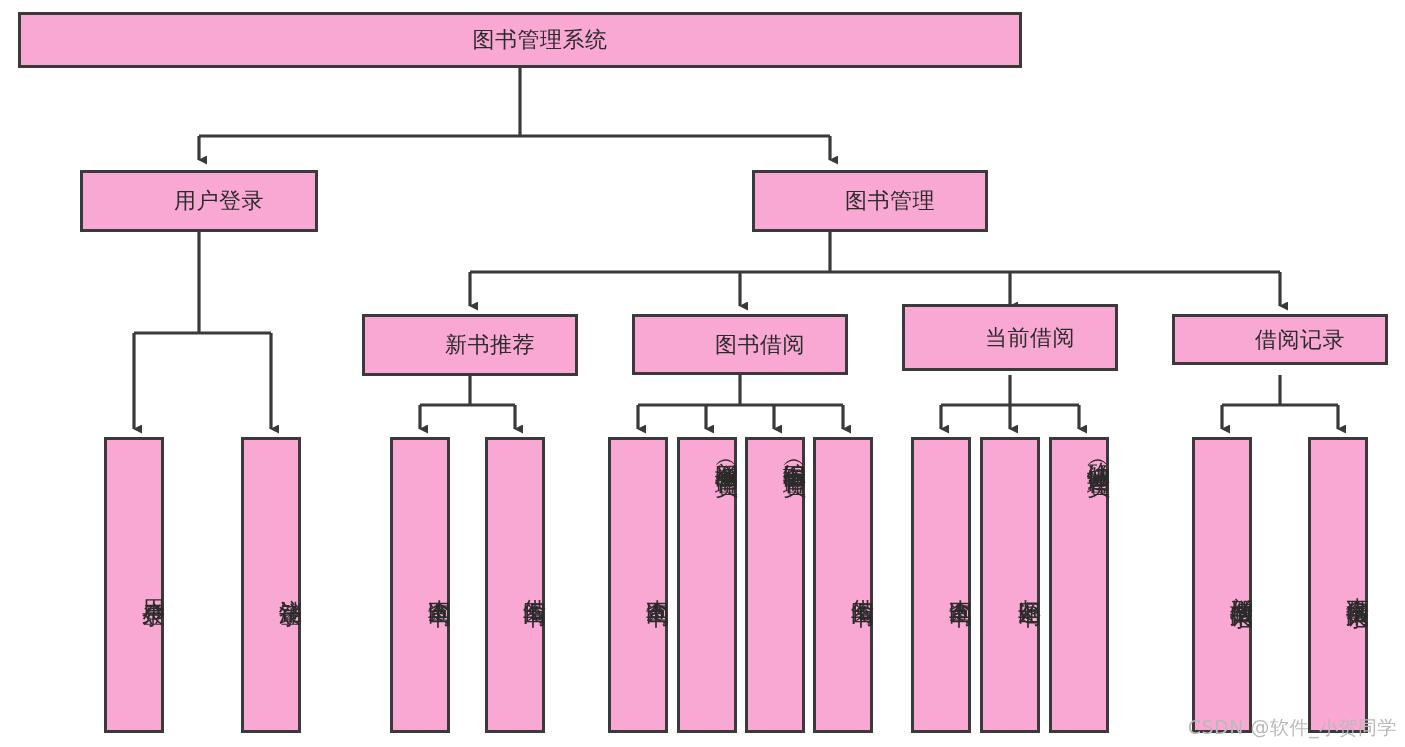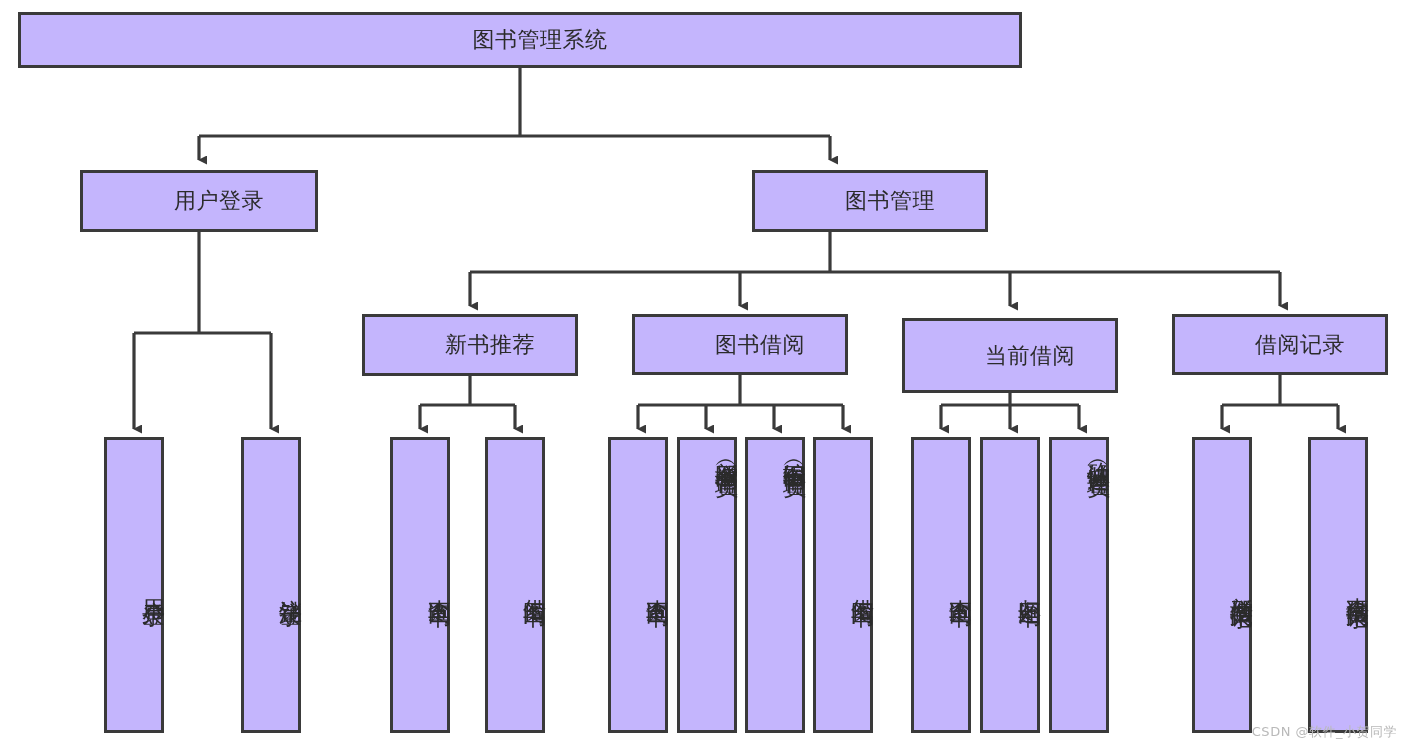--- a/index.html
+++ b/index.html
@@ -22,21 +22,21 @@
     position: absolute;
     left: 0;
     top: 0;
     width: 1405px;
     height: 747px;
     pointer-events: none;
   }
   .node {
     position: absolute;
     box-sizing: border-box;
-    background: #c4b5fd;
+    background: #f9a8d4;
     border: 3px solid #3a3a3a;
     display: flex;
     align-items: center;
     justify-content: center;
     padding-left: 40px;
   }
   .node-label {
     color: #2b2b2b;
     font-size: 22px;
     line-height: 1.15;
@@ -59,21 +59,21 @@
     font-size: 23px;
     line-height: 1.05;
     letter-spacing: 2px;
     white-space: nowrap;
   }
   #watermark {
     position: absolute;
     right: 8px;
     bottom: 6px;
     color: #b9b9b9;
-    font-size: 13px;
+    font-size: 19px;
     letter-spacing: 0.5px;
     white-space: nowrap;
     user-select: none;
   }
 </style>
 </head>
 <body>
 
 <div id="diagram-root">
 
@@ -140,24 +140,24 @@
   <div class="node" style="left:712px; top:170px; width:236px; height:62px;margin-left:40px;">
     <span class="node-label">图书管理</span>
   </div>
 
   <div class="node" style="left:362px; top:314px; width:216px; height:62px;">
     <span class="node-label">新书推荐</span>
   </div>
   <div class="node" style="left:632px; top:314px; width:216px; height:61px;justify-content:center;">
     <span class="node-label">图书借阅</span>
   </div>
-  <div class="node" style="left:902px; top:318px; width:216px; height:75px;justify-content:center;">
+  <div class="node" style="left:902px; top:304px; width:216px; height:67px;justify-content:center;">
     <span class="node-label">当前借阅</span>
   </div>
-  <div class="node" style="left:1172px; top:314px; width:216px; height:61px;">
+  <div class="node" style="left:1172px; top:314px; width:216px; height:51px;">
     <span class="node-label">借阅记录</span>
   </div>
 
   <div class="node leaf centered" style="left:104px; top:437px; width:60px; height:296px;">
     <span class="node-label">用户登录</span>
   </div>
   <div class="node leaf centered" style="left:241px; top:437px; width:60px; height:296px;">
     <span class="node-label">注销登录</span>
   </div>
 

